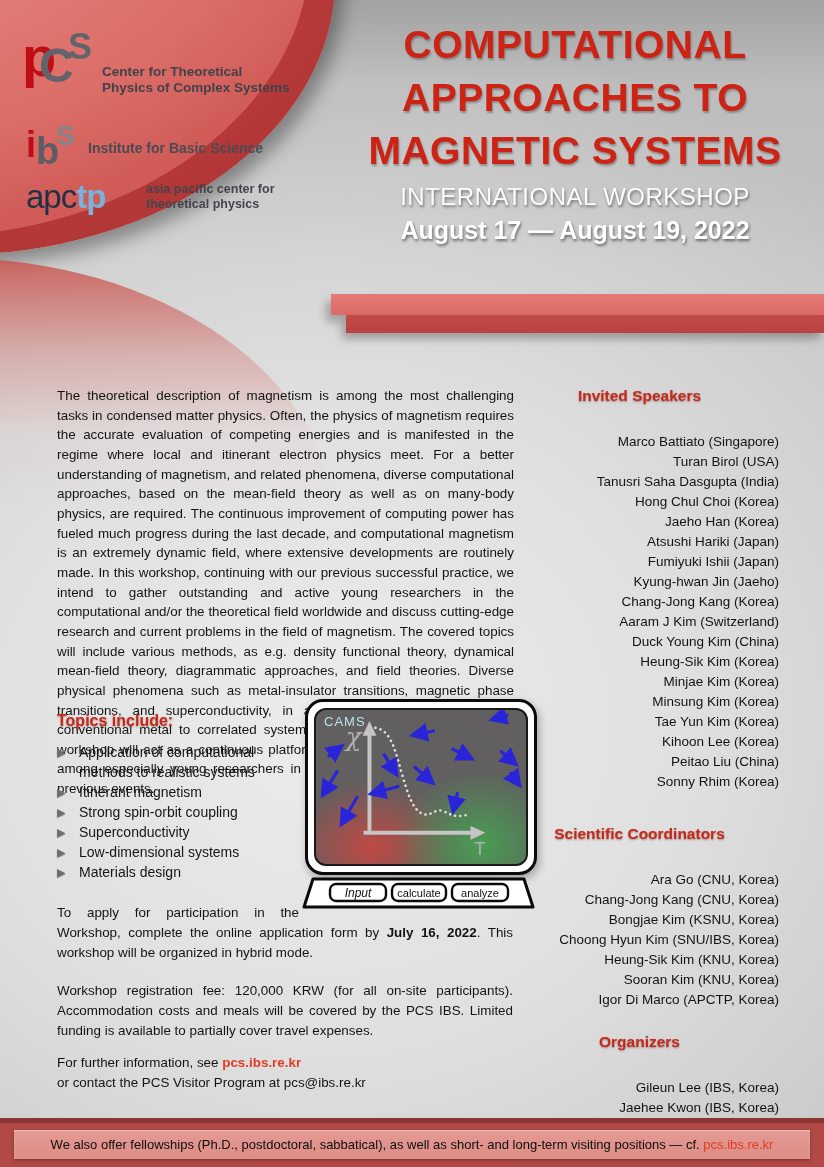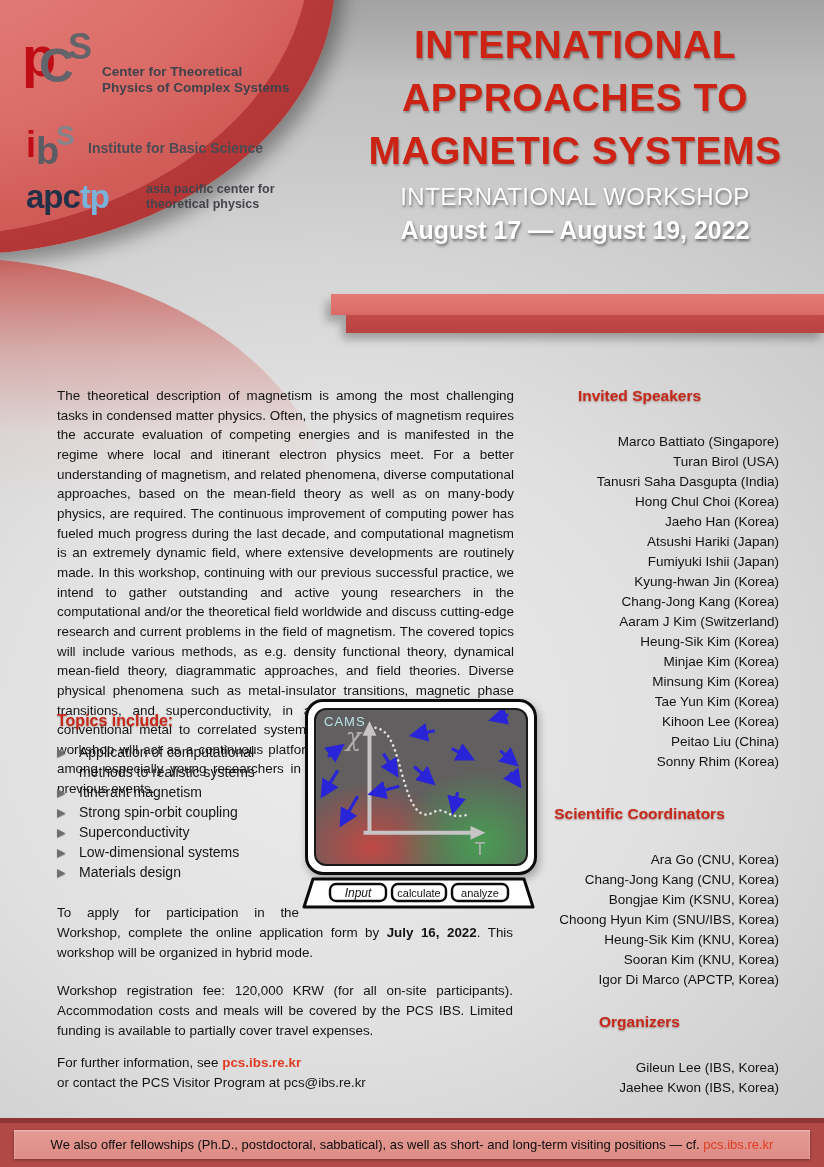--- a/index.html
+++ b/index.html
@@ -38,21 +38,21 @@
   .pcs-p { position:absolute; left:0; top:-12px; font-size:56px; font-weight:bold; color:#c00d15; }
   .pcs-c { position:absolute; left:17px; top:2px;  font-size:48px; font-weight:bold; color:#63636b; }
   .pcs-s { position:absolute; left:46px; top:-10px;font-size:36px; font-weight:bold; color:#63636b; }
   .pcs-text { position:absolute; left:80px; top:28px; font-size:13.5px; font-weight:bold; color:#41424b; line-height:16px; white-space:nowrap; }
   .ibs-mark { width:56px; height:44px; }
   .ibs-i { position:absolute; left:0;  top:-4px; font-size:36px; font-weight:bold; color:#c00d15; }
   .ibs-b { position:absolute; left:10px; top:2px; font-size:38px; font-weight:bold; color:#5c5c64; }
   .ibs-s { position:absolute; left:30px; top:-8px; font-size:28px; font-weight:bold; color:#84848b; }
   .ibs-text { position:absolute; left:62px; top:12px; font-size:14px; font-weight:bold; color:#4b4b54; white-space:nowrap; }
   .apctp-mark { white-space:nowrap; }
-  .apctp-dark  { font-size:33px; font-weight:bold; color:#223048; letter-spacing:-1px; }
+  .apctp-dark  { font-size:33px; font-weight:normal; color:#223048; letter-spacing:-1px; }
   .apctp-light { font-size:33px; font-weight:bold; color:#79b2da; letter-spacing:-1px; }
   .apctp-text { position:absolute; left:120px; top:4px; font-size:12.5px; font-weight:bold; color:#44444c; line-height:15px; white-space:nowrap; }
 
   
   .header { position:absolute; left:332px; top:18px; width:486px; text-align:center; }
   .title-line { font-size:39px; line-height:53px; font-weight:bold; color:#cc2315; letter-spacing:.5px; text-shadow:1px 2px 2px rgba(0,0,0,.28); white-space:nowrap; }
   .subtitle { margin-top:6px; font-size:24px; color:#fdfdfd; letter-spacing:.5px; text-shadow:1px 2px 3px rgba(0,0,0,.45); }
   .dates { margin-top:5px; font-size:25px; font-weight:bold; color:#ffffff; text-shadow:1px 2px 3px rgba(0,0,0,.5); }
 
   
@@ -135,21 +135,21 @@
         <span class="apctp-dark">apc</span><span class="apctp-light">tp</span>
       </span>
       <span class="apctp-text">
         <span>asia pacific center for</span><br>
         <span>theoretical physics</span>
       </span>
     </div>
   </div>
 
   <div class="header">
-    <div class="title-line">INTERNATIONAL</div>
+    <div class="title-line">COMPUTATIONAL</div>
     <div class="title-line">APPROACHES TO</div>
     <div class="title-line">MAGNETIC SYSTEMS</div>
     <div class="subtitle">INTERNATIONAL WORKSHOP</div>
     <div class="dates">August 17 — August 19, 2022</div>
   </div>
 
   <div class="ribbon-light"></div>
   <div class="ribbon-dark"></div>
 
   <div class="intro">The theoretical description of magnetism is among the most challenging tasks in condensed matter physics. Often, the physics of magnetism requires the accurate evaluation of competing energies and is manifested in the regime where local and itinerant electron physics meet. For a better understanding of magnetism, and related phenomena, diverse computational approaches, based on the mean-field theory as well as on many-body physics, are required. The continuous improvement of computing power has fueled much progress during the last decade, and computational magnetism is an extremely dynamic field, where extensive developments are routinely made. In this workshop, continuing with our previous successful practice, we intend to gather outstanding and active young researchers in the computational and/or the theoretical field worldwide and discuss cutting-edge research and current problems in the field of magnetism. The covered topics will include various methods, as e.g. density functional theory, dynamical mean-field theory, diagrammatic approaches, and field theories. Diverse physical phenomena such as metal-insulator transitions, magnetic phase transitions, and superconductivity, in a wide range of systems from conventional metal to correlated systems, will be covered. We hope this workshop will act as a continuous platform for discussion and collaboration among especially young researchers in the field, as successfully done in previous events.</div>
@@ -248,23 +248,24 @@
     <div class="side-section">
       <div class="side-heading">Invited Speakers</div>
       <div class="side-list">
           <div>Marco Battiato (Singapore)</div>
           <div>Turan Birol (USA)</div>
           <div>Tanusri Saha Dasgupta (India)</div>
           <div>Hong Chul Choi (Korea)</div>
           <div>Jaeho Han (Korea)</div>
           <div>Atsushi Hariki (Japan)</div>
           <div>Fumiyuki Ishii (Japan)</div>
-          <div>Kyung-hwan Jin (Korea)</div>
+          <div>Kyung-hwan Jin (Jaeho)</div>
           <div>Chang-Jong Kang (Korea)</div>
           <div>Aaram J Kim (Switzerland)</div>
+          <div>Duck Young Kim (China)</div>
           <div>Heung-Sik Kim (Korea)</div>
           <div>Minjae Kim (Korea)</div>
           <div>Minsung Kim (Korea)</div>
           <div>Tae Yun Kim (Korea)</div>
           <div>Kihoon Lee (Korea)</div>
           <div>Peitao Liu (China)</div>
           <div>Sonny Rhim (Korea)</div>
         </div>
     </div>
     <div class="side-section sec-coordinators">

